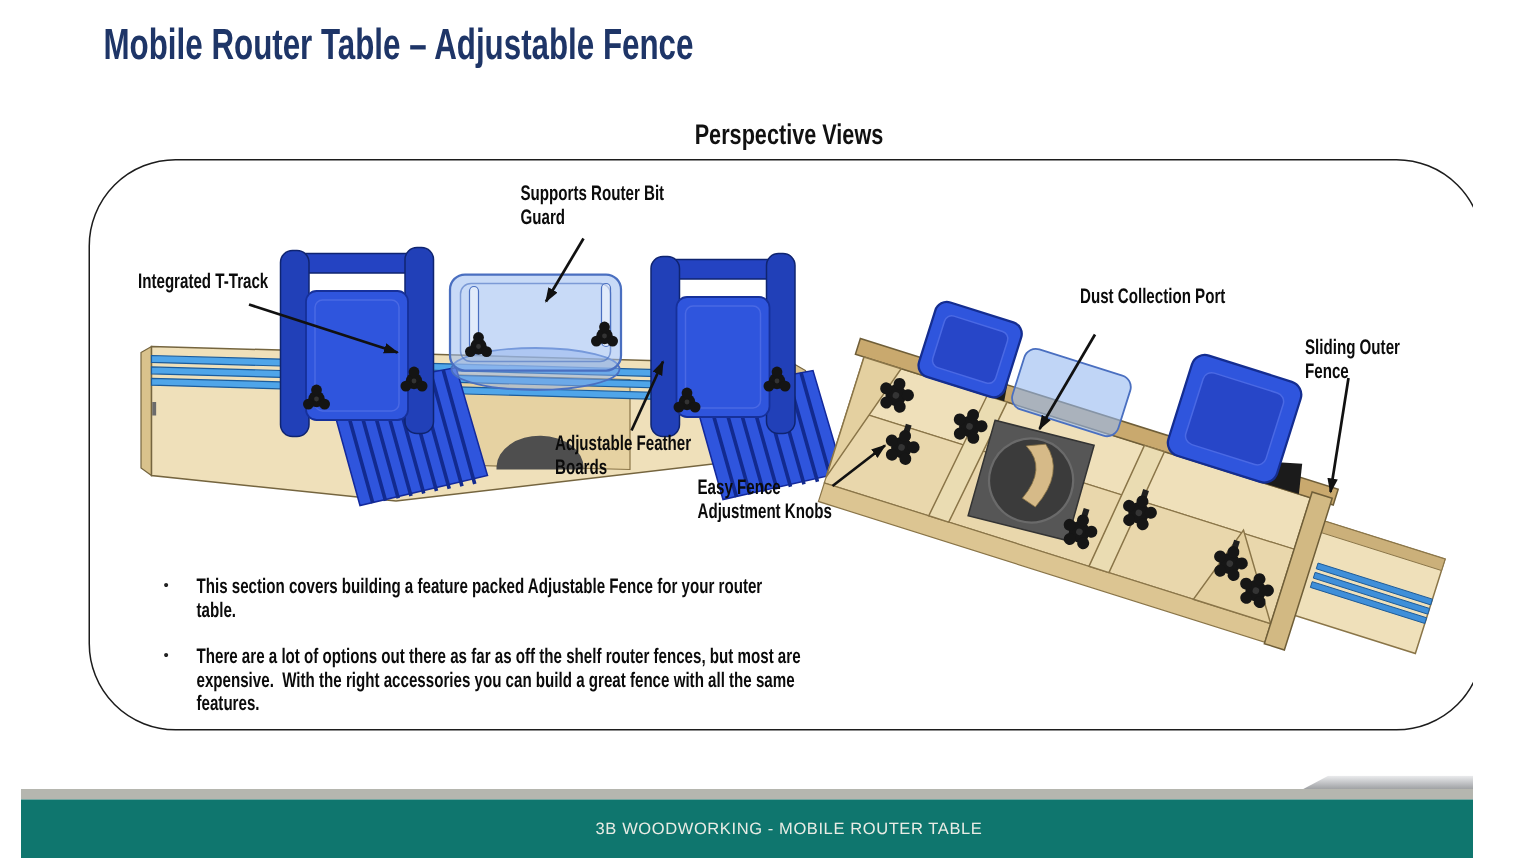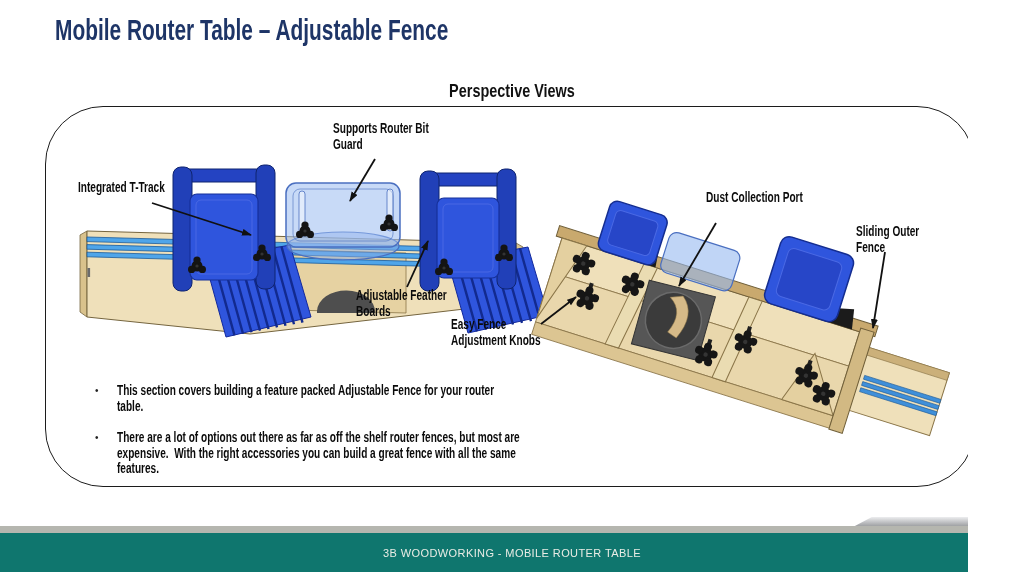--- a/index.html
+++ b/index.html
@@ -1,17 +1,17 @@
 <!DOCTYPE html>
 <html><head>
 <meta charset="utf-8">
 <style>
   html,body{margin:0;padding:0;background:#fff;}
   .slide{position:relative;width:968px;height:572px;background:#ffffff;overflow:hidden;
-         font-family:"Liberation Sans", sans-serif;}
+         font-family:"Liberation Sans", sans-serif;margin-left:14px;}
   .cond{font-weight:700;font-family:"Liberation Sans", sans-serif;}
 
   .title{position:absolute;left:55px;top:14px;font-size:29px;color:#1e3567;
          transform:scaleX(.72);transform-origin:0 0;letter-spacing:0;white-space:nowrap;}
   .section-title{position:absolute;left:0;top:80px;width:1024px;text-align:center;
          font-size:19px;color:#111;transform:scaleX(.76);transform-origin:50% 0;}
 
   .canvas{position:absolute;left:45px;top:106px;width:930px;height:381px;
           border:1.5px solid #1c1c1c;border-radius:58px;background:#fff;box-sizing:border-box;}
   .diagram{position:absolute;left:45px;top:106px;pointer-events:none;}

